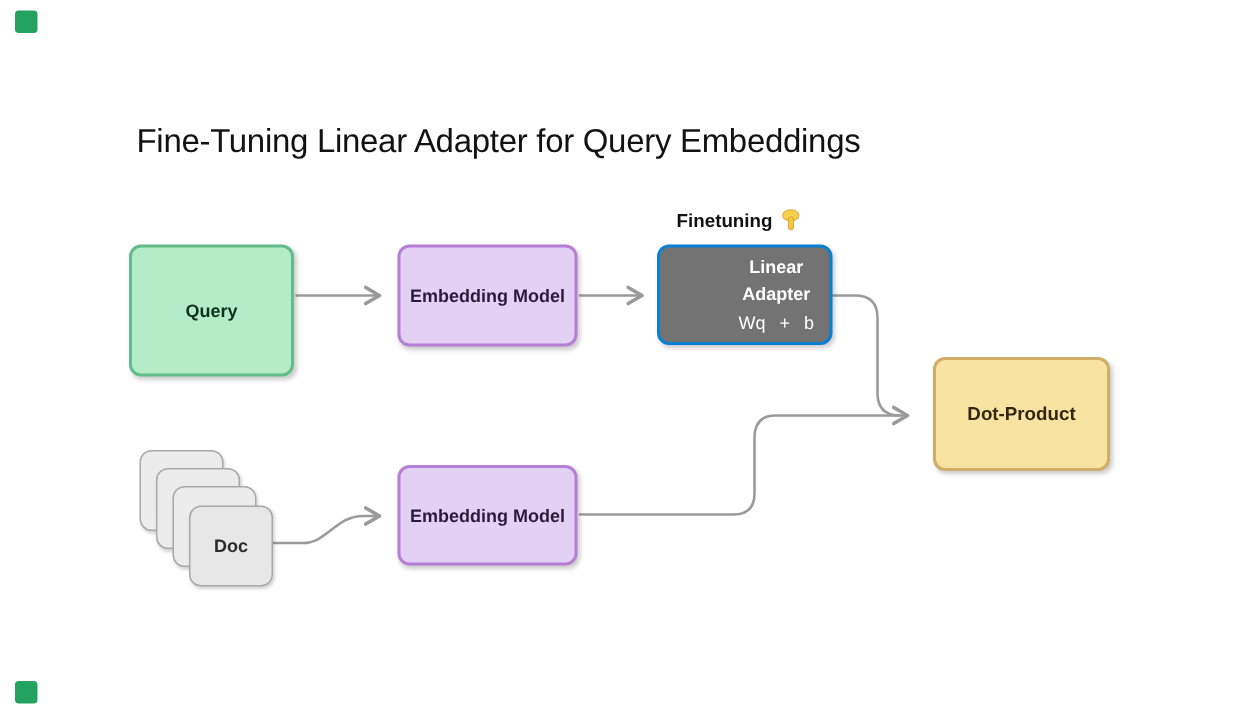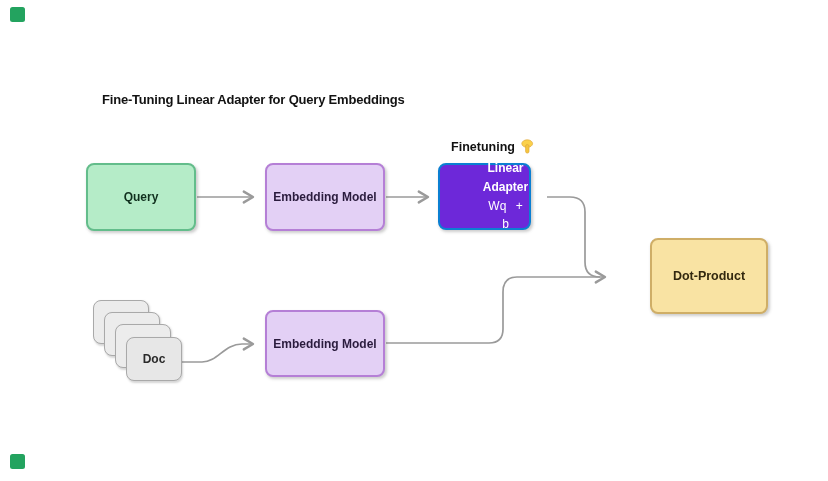--- a/index.html
+++ b/index.html
@@ -10,64 +10,63 @@
     font-family:"Liberation Sans","DejaVu Sans",sans-serif;
     overflow:hidden;
   }
   .corner-square{
     position:absolute;left:10px;width:15px;height:15px;
     background:#23a35f;border-radius:2.5px;
   }
   .corner-square.top{top:7px;}
   .corner-square.bottom{top:454px;}
   .title{
-    position:absolute;left:87px;top:77px;margin:15px;
-    font-size:13px;font-weight:700;color:#121212;letter-spacing:-0.2px;
+    position:absolute;left:87px;top:77px;margin:4px;
+    font-size:22px;font-weight:400;color:#121212;letter-spacing:-0.2px;
   }
   .connectors{position:absolute;left:0;top:0;}
   .node{
     position:absolute;
     display:flex;flex-direction:column;align-items:center;justify-content:center;
     border-radius:8px;
     font-size:12px;font-weight:700;color:#1d1d28;
     box-shadow:1.5px 2px 3px rgba(90,90,90,0.30);
     box-sizing:border-box;text-align:center;
   }
   .node-query{
-    left:86px;top:163px;width:110px;height:68px;
+    left:86px;top:163px;width:110px;height:88px;
     background:#b5ecc8;border:2px solid #63bd8b;color:#10301e;
   }
   .node-em-top{
     left:265px;top:163px;width:120px;height:68px;
     background:#e3d0f5;border:2px solid #b57fd6;color:#2a1b3d;
   }
   .node-em-bottom{
     left:265px;top:310px;width:120px;height:67px;
     background:#e3d0f5;border:2px solid #b57fd6;color:#2a1b3d;
   }
   .node-la{
-    left:438px;top:163px;width:93px;height:67px;
-    background:#6d28d9;border:2px solid #0b7fd2;color:#ffffff;
+    left:438px;top:163px;width:117px;height:67px;
+    background:#737373;border:2px solid #0b7fd2;color:#ffffff;
     line-height:1.55;
     padding-left:42px;
   }
   .node-la .sublabel{font-size:12px;font-weight:400;word-spacing:6px;}
   .node-dp{
     left:622px;top:238px;width:118px;height:76px;
     background:#f9e3a3;border:2px solid #cfae67;color:#33280f;
     font-size:12.5px;
-    margin-left:28px;
   }
   .finetuning{
     position:absolute;left:420px;top:139px;width:145px;
     display:flex;align-items:center;justify-content:center;gap:6px;
     font-size:12.5px;font-weight:700;color:#111111;
   }
   .doc-card{
-    position:absolute;width:56px;height:44px;
+    position:absolute;width:56px;height:54px;
     background:#ececec;border:1.5px solid #a9a9a9;border-radius:8px;
     box-sizing:border-box;
     box-shadow:1px 1.5px 2px rgba(90,90,90,0.25);
   }
   .doc-card.front{
     background:#e7e7e7;
     display:flex;align-items:center;justify-content:center;
     font-size:12px;font-weight:700;color:#2b2b2b;
   }
 </style>

